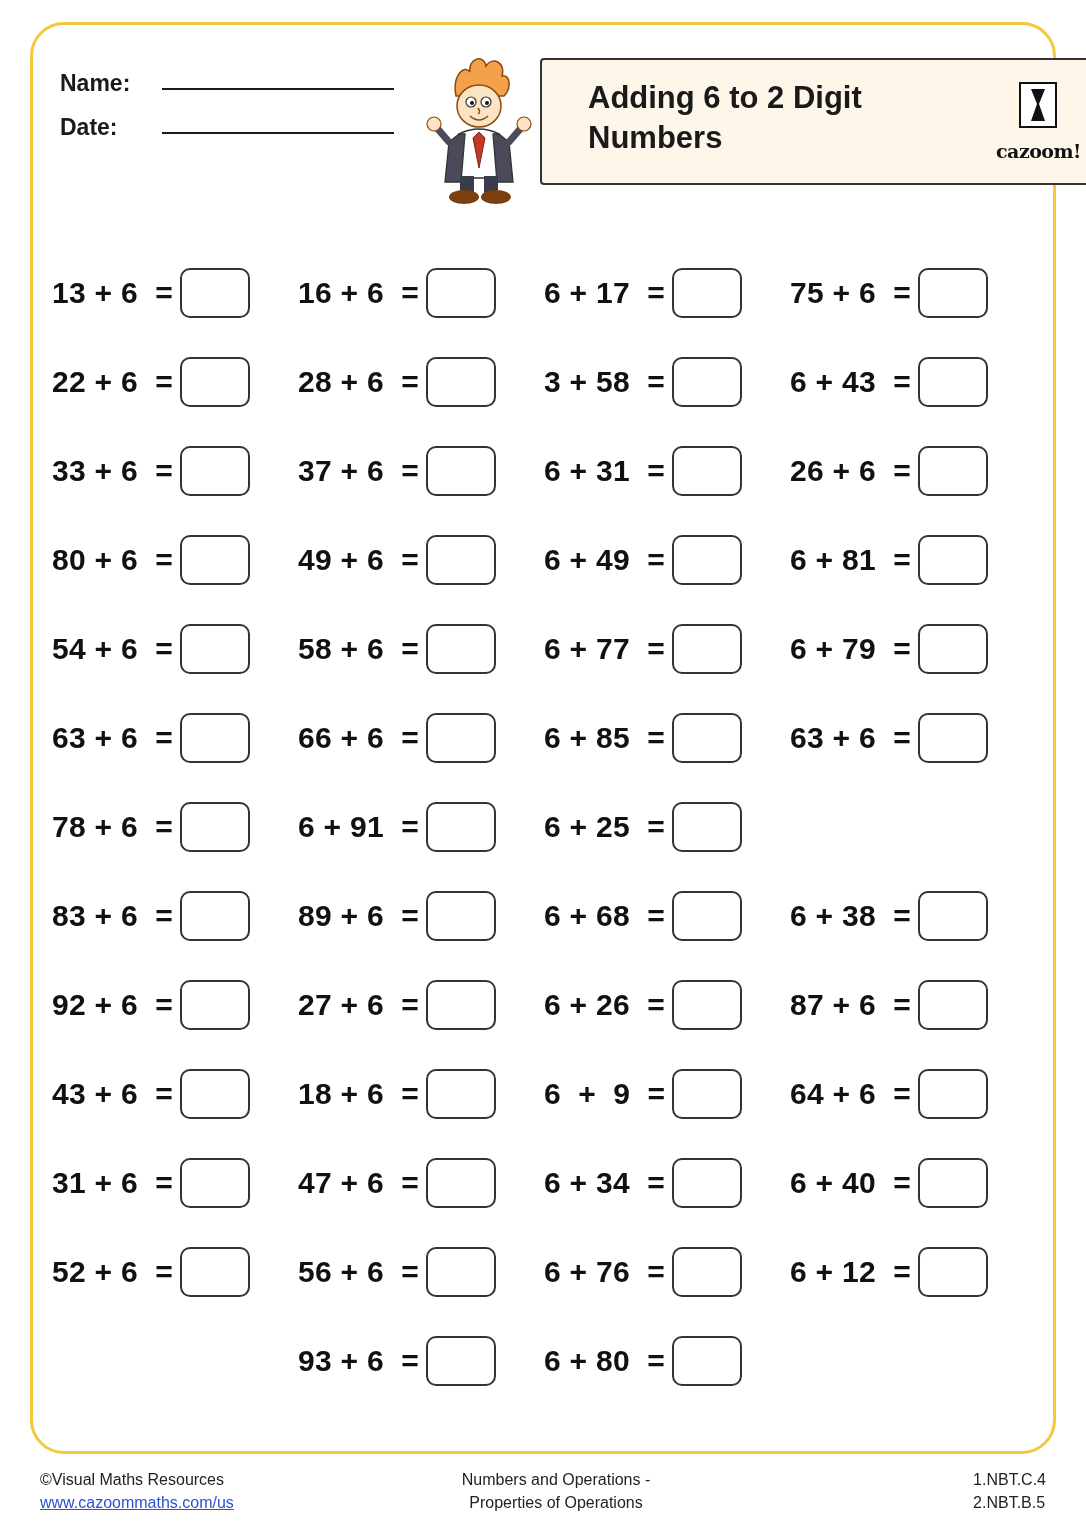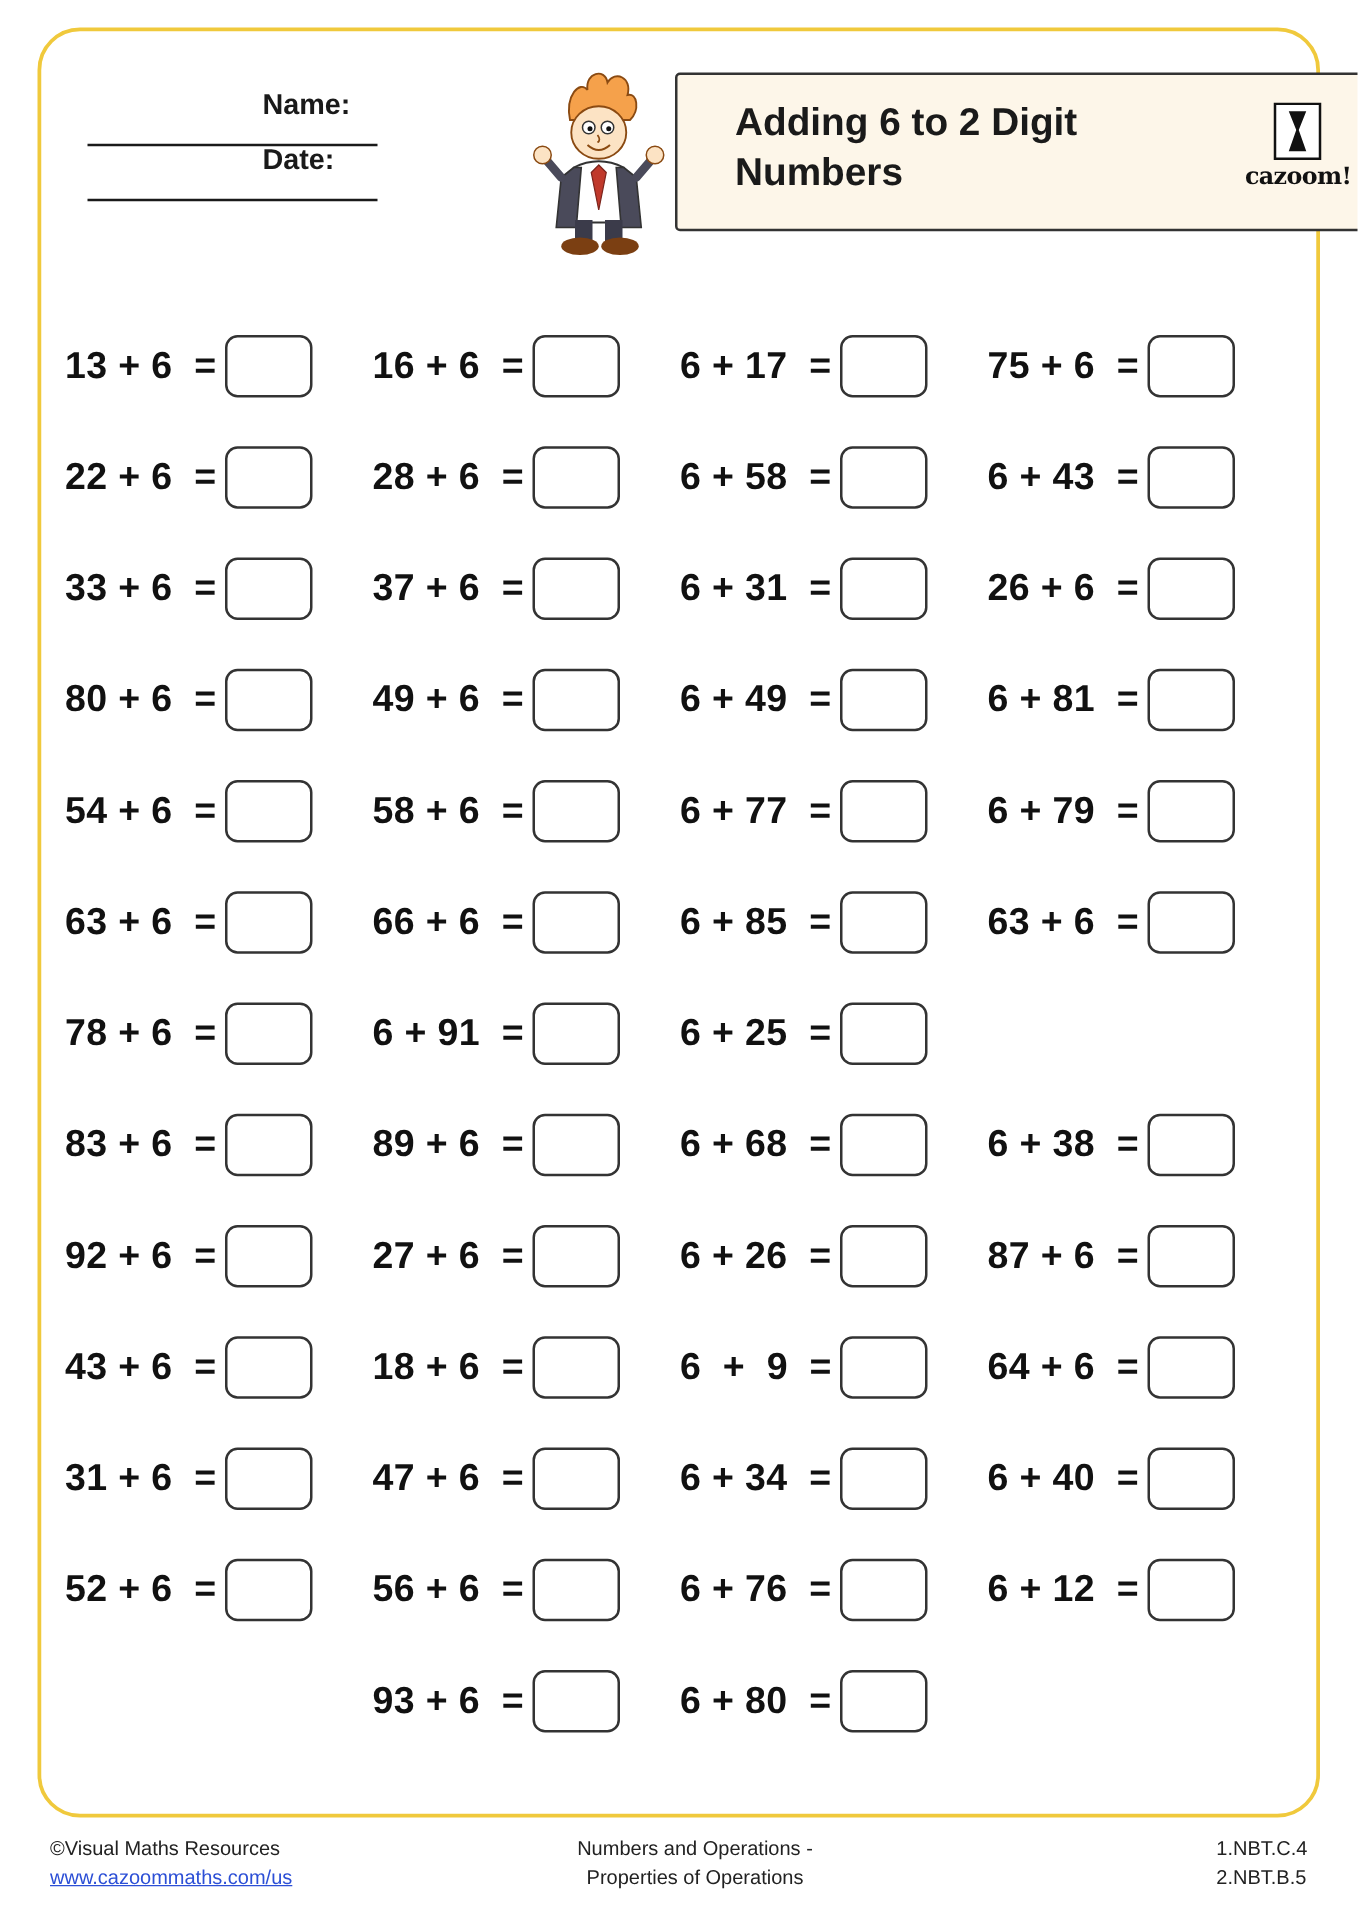--- a/index.html
+++ b/index.html
@@ -41,22 +41,21 @@
     left: 52px;
     top: 50px;
     width: 980px;
     height: 160px;
   }
 
   .name-row, .date-row {
     position: absolute;
     left: 8px;
     display: flex;
-    align-items: flex-end;
-    flex-direction: column;
+    align-items: flex-start;
   }
   .name-row { top: 20px; }
   .date-row { top: 64px; }
 
   .field-label {
     font-size: 23px;
     font-weight: bold;
     color: #1a1a1a;
     width: 92px;
   }
@@ -111,21 +110,21 @@
     width: 40px;
     height: 46px;
     margin: 0 auto;
   }
   .logo-text {
     font-family: "DejaVu Serif", serif;
     font-weight: bold;
     font-size: 19px;
     letter-spacing: -0.5px;
     color: #111;
-    margin-top: 2px;
+    margin-top: 12px;
   }
 
   
   .grid {
     position: absolute;
     left: 52px;
     top: 248px;
     width: 986px;
   }
   .q-row {
@@ -285,21 +284,21 @@
     <div class="q-row">
       <div class="q-cell">
           <span class="q-text">22 + 6  =</span>
           <span class="q-box"></span>
         </div>
       <div class="q-cell">
           <span class="q-text">28 + 6  =</span>
           <span class="q-box"></span>
         </div>
       <div class="q-cell">
-          <span class="q-text">6 + 58  =</span>
+          <span class="q-text">3 + 58  =</span>
           <span class="q-box"></span>
         </div>
       <div class="q-cell">
           <span class="q-text">6 + 43  =</span>
           <span class="q-box"></span>
         </div>
     </div>
 
     <div class="q-row">
       <div class="q-cell">

